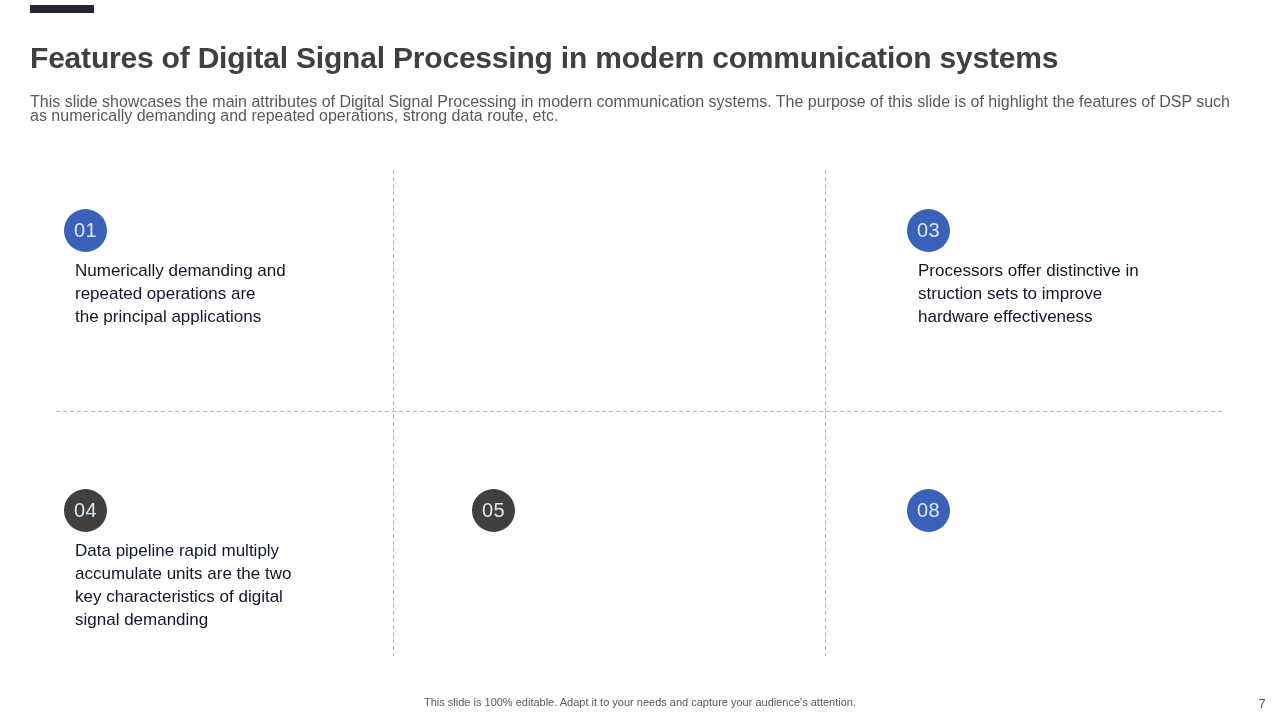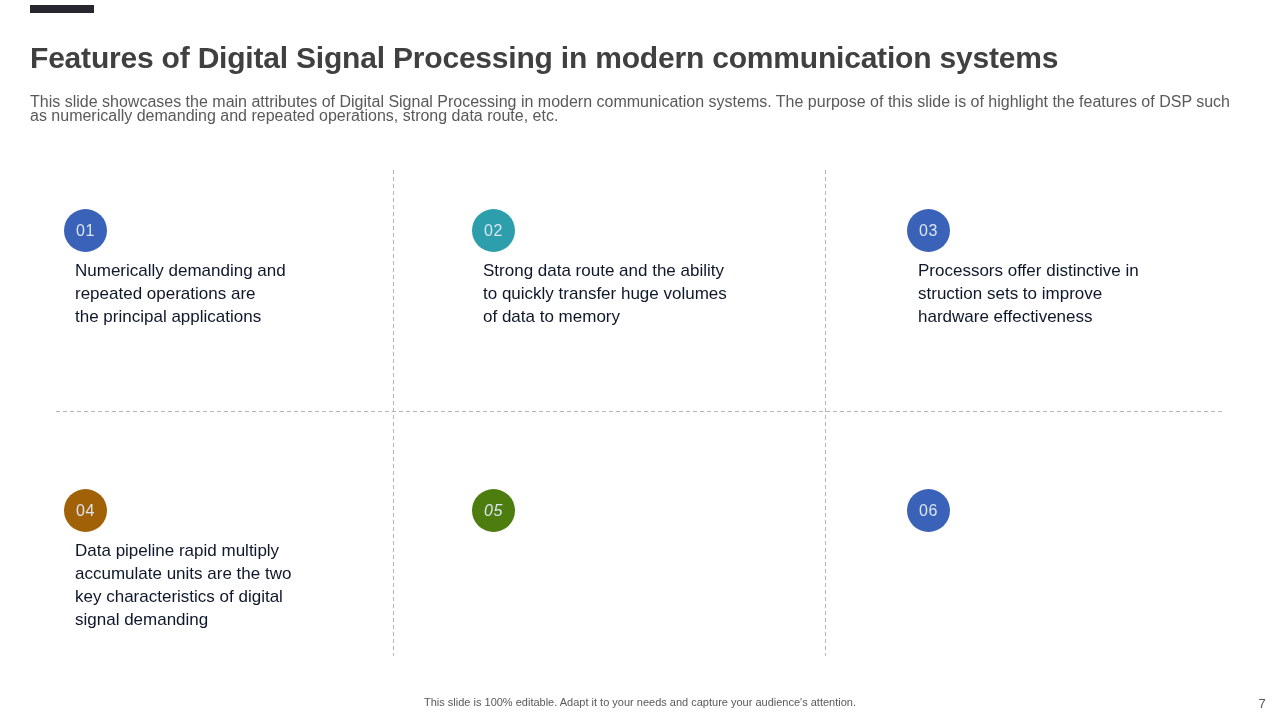--- a/index.html
+++ b/index.html
@@ -61,21 +61,21 @@
     position: absolute;
     width: 320px;
   }
   .badge {
     width: 43px;
     height: 43px;
     border-radius: 50%;
     display: flex;
     align-items: center;
     justify-content: center;
-    font-size: 16px;
+    font-size: 20px;
     letter-spacing: 0.5px;
     color: #dbe5f4;
   }
   .feature-text {
     margin-top: 7px;
     margin-left: 11px;
     font-size: 17px;
     line-height: 23px;
     color: #0f172a;
     white-space: pre-line;
@@ -114,47 +114,41 @@
   <div class="divider-v v2"></div>
   <div class="divider-h"></div>
 
   <div class="feature" style="left:64px; top:209px;">
     <div class="badge" style="background-color: rgb(58, 98, 184);">01</div>
     <div class="feature-text">Numerically demanding and
 repeated operations are
 the principal applications</div>
   </div>
 
-  <div class="feature" style="left:472px; top:209px;">
-    <div class="badge" style="background-color: rgb(45, 158, 172);">02</div>
-    <div class="feature-text">Strong data route and the ability
-to quickly transfer huge volumes
-of data to memory</div>
-  </div>
 
   <div class="feature" style="left:907px; top:209px;">
     <div class="badge" style="background-color: rgb(58, 98, 184);">03</div>
     <div class="feature-text">Processors offer distinctive in
 struction sets to improve
 hardware effectiveness</div>
   </div>
 
   <div class="feature" style="left:64px; top:489px;">
-    <div class="badge" style="background-color: #a16207;">04</div>
+    <div class="badge" style="background-color: #404040;">04</div>
     <div class="feature-text">Data pipeline rapid multiply
 accumulate units are the two
 key characteristics of digital
 signal demanding</div>
   </div>
 
   <div class="feature" style="left:472px; top:489px;">
-    <div class="badge" style="background-color: #4d7c0f; font-style: italic;">05</div>
+    <div class="badge" style="background-color: #404040;">05</div>
   </div>
 
   <div class="feature" style="left:907px; top:489px;">
-    <div class="badge" style="background-color: rgb(58, 98, 184);">06</div>
+    <div class="badge" style="background-color: rgb(58, 98, 184);">08</div>
   </div>
 
   <div class="footer-note">This slide is 100% editable. Adapt it to your needs and capture your audience's attention.</div>
 
   <div class="page-number">7</div>
 
 </div>
 
 </body></html>

